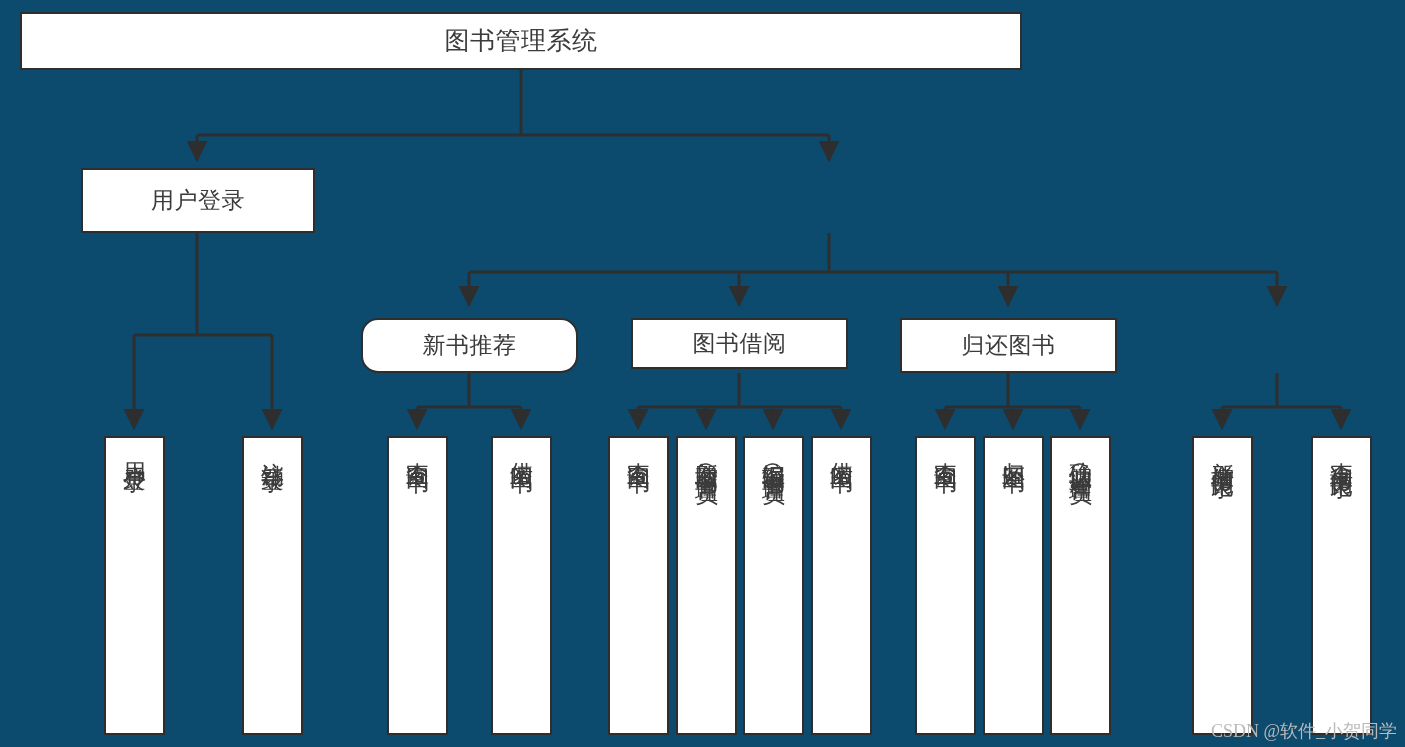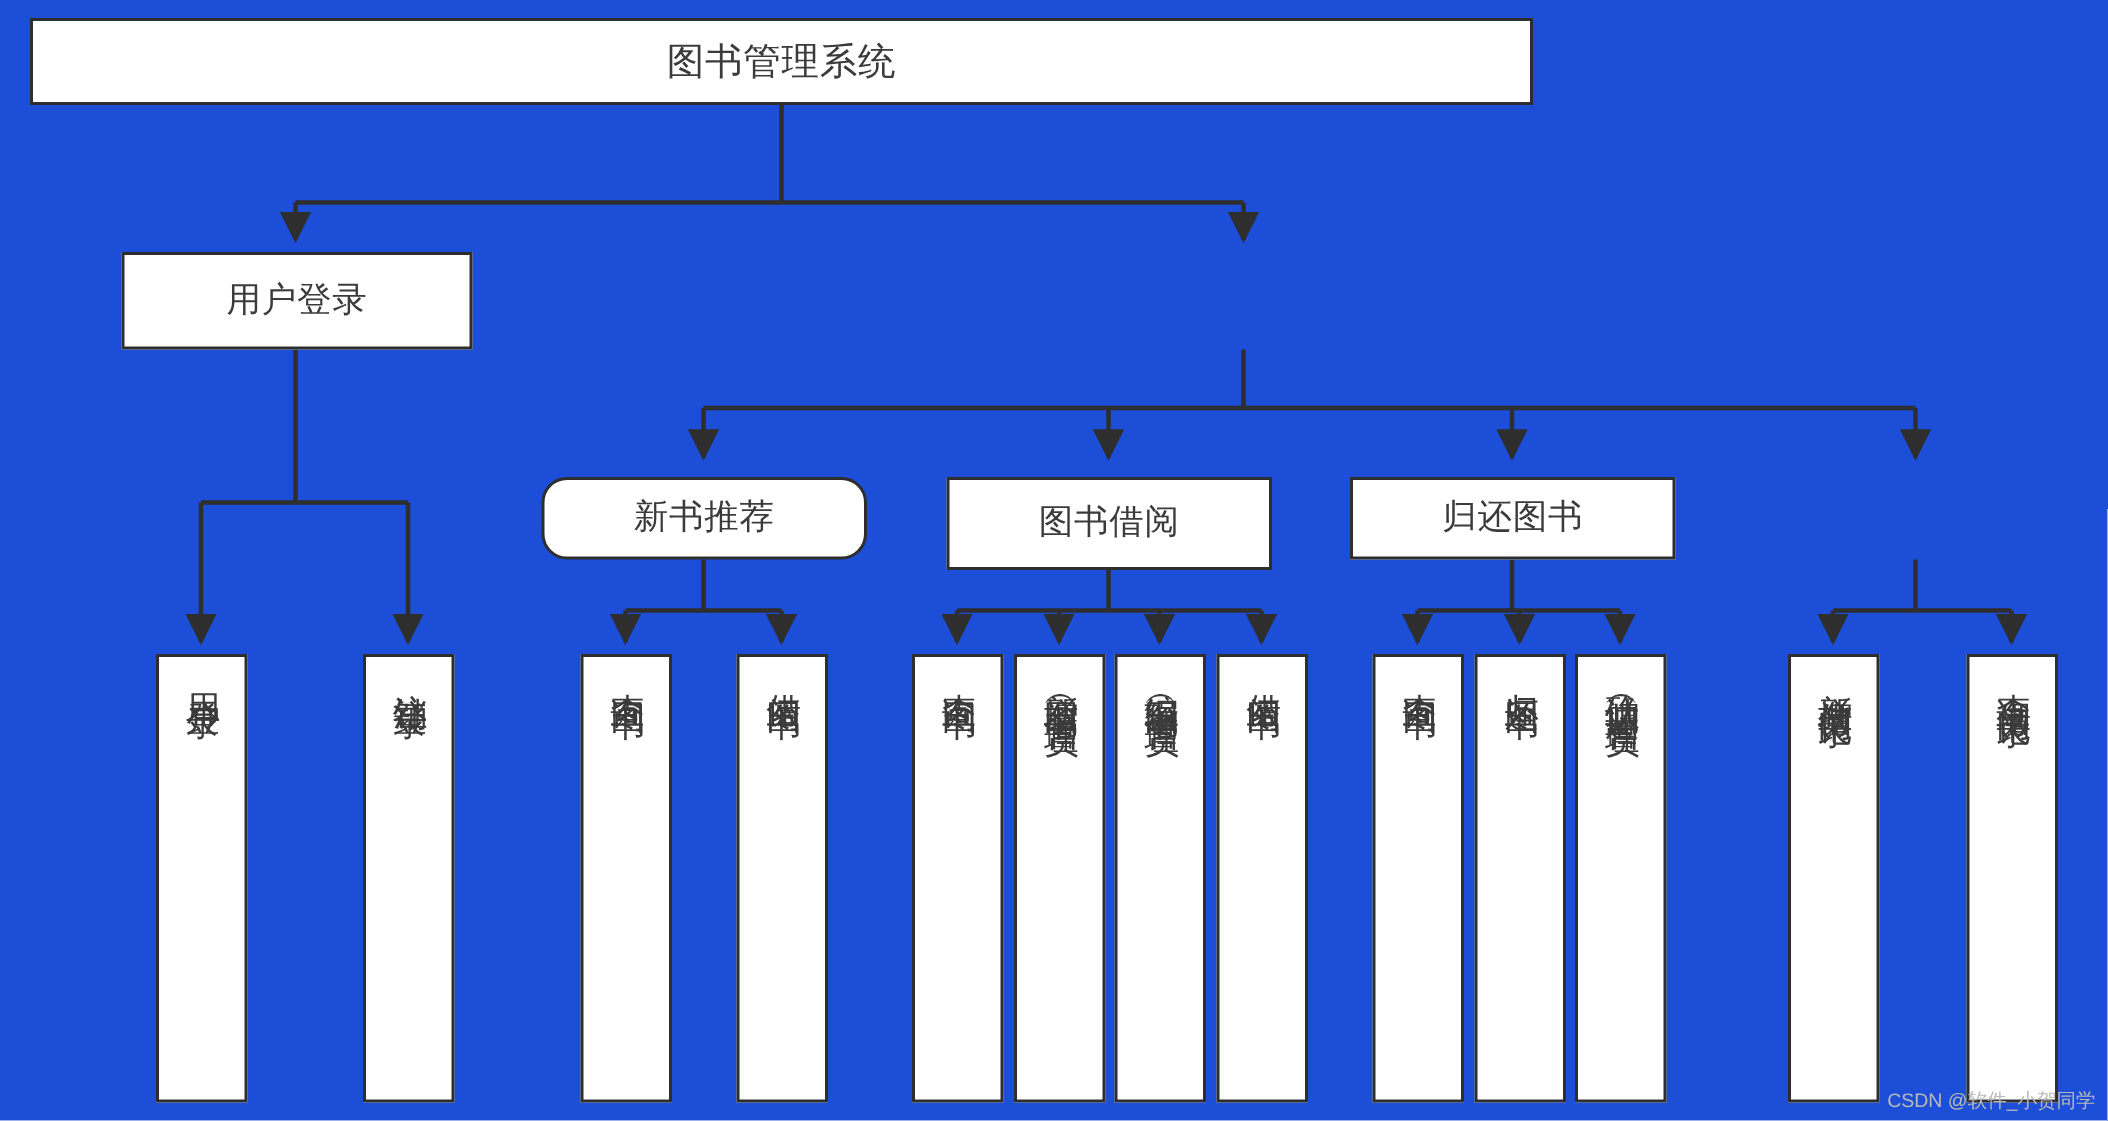--- a/index.html
+++ b/index.html
@@ -4,21 +4,21 @@
 <style>
   html, body {
     margin: 0;
     padding: 0;
     background: #ffffff;
   }
   #canvas {
     position: relative;
     width: 1405px;
     height: 747px;
-    background: #1d4ed8;
+    background: #0c4a6e;
     font-family: "DejaVu Sans", "Liberation Sans", sans-serif;
     overflow: hidden;
   }
   svg#wires {
     position: absolute;
     left: 0; top: 0;
     width: 1405px;
     height: 747px;
     pointer-events: none;
   }
@@ -56,24 +56,24 @@
     letter-spacing: 3px;
     white-space: nowrap;
   }
   .node.root .label {
     font-size: 25px;
   }
   #watermark {
     position: absolute;
     right: 8px;
     bottom: 4px;
-    font-size: 13px;
+    font-size: 18px;
     color: #b9b9b9;
     white-space: nowrap;
-    font-family: Liberation Sans, sans-serif;
+    font-family: Liberation Serif, serif;
   }
 </style>
 </head>
 <body>
 
 <div id="canvas">
 
   <svg id="wires" xmlns="http://www.w3.org/2000/svg">
     <defs>
       <marker id="arrow" viewBox="0 0 10 10" refX="9" refY="5" markerWidth="7" markerHeight="7" orient="auto-start-reverse">
@@ -130,21 +130,21 @@
 
   <div class="node horizontal" style="left:81px; top:168px; width:234px; height:65px;">
     <span class="label">用户登录</span>
   </div>
 
 
   <div class="node horizontal" style="left:361px; top:318px; width:217px; height:55px;border-radius:17px;">
     <span class="label">新书推荐</span>
   </div>
 
-  <div class="node horizontal" style="left:631px; top:318px; width:217px; height:62px;">
+  <div class="node horizontal" style="left:631px; top:318px; width:217px; height:51px;">
     <span class="label">图书借阅</span>
   </div>
 
   <div class="node horizontal" style="left:900px; top:318px; width:217px; height:55px;">
     <span class="label">归还图书</span>
   </div>
 
 
   <div class="node vertical" style="left:104px; top:436px; width:61px; height:299px;">
     <span class="label">用户登录</span>

